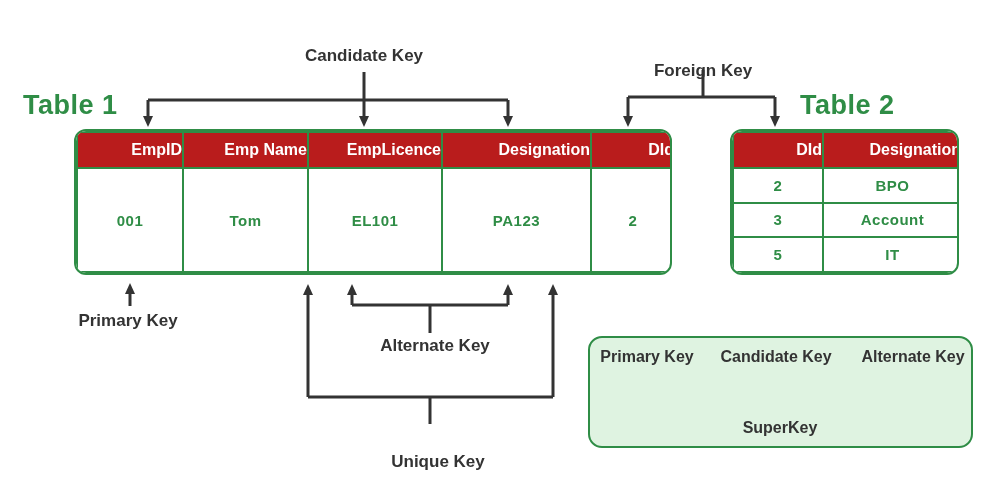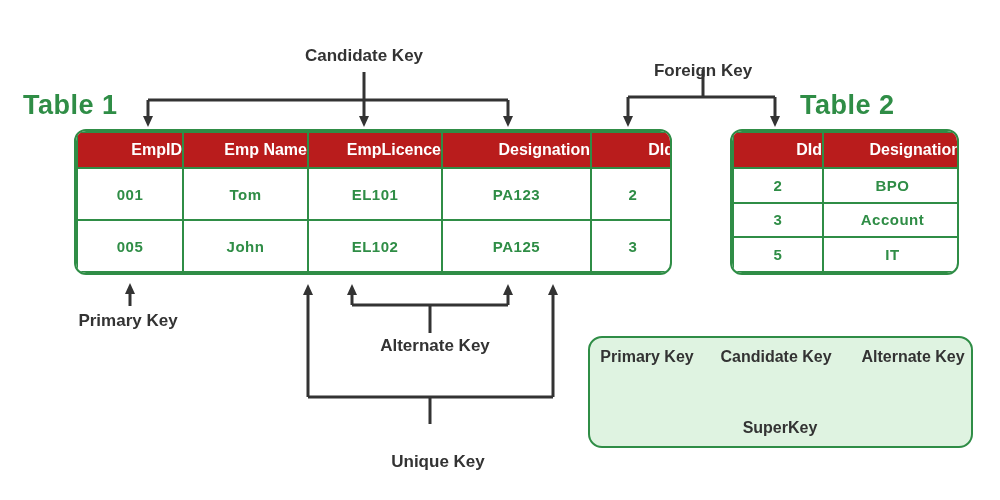--- a/index.html
+++ b/index.html
@@ -123,27 +123,20 @@
         </tr>
       </thead>
       <tbody>
         <tr>
           <td>001</td>
           <td>Tom</td>
           <td>EL101</td>
           <td>PA123</td>
           <td>2</td>
         </tr>
-        <tr>
-          <td>005</td>
-          <td>John</td>
-          <td>EL102</td>
-          <td>PA125</td>
-          <td>3</td>
-        </tr>
       </tbody>
     </table>
   </div>
 
   <div class="tablewrap tw2">
     <table>
       <colgroup>
         <col style="width:90px">
           <col style="width:139px">
       </colgroup>

